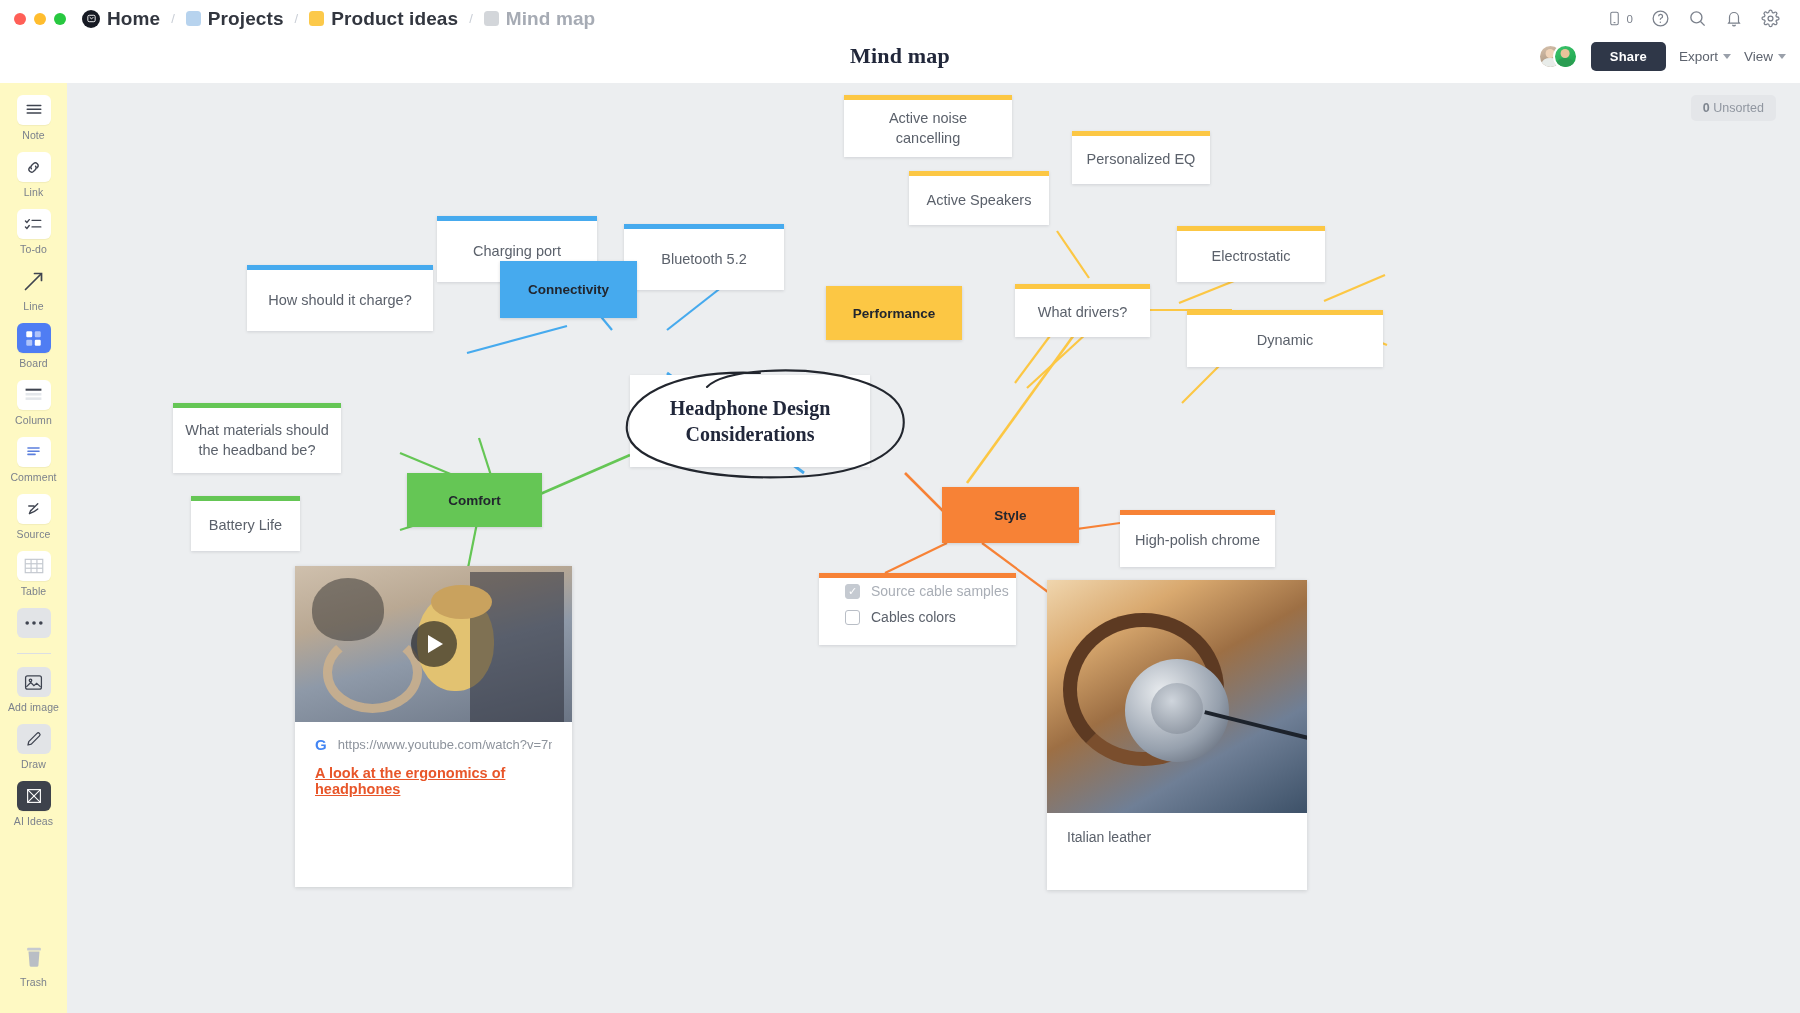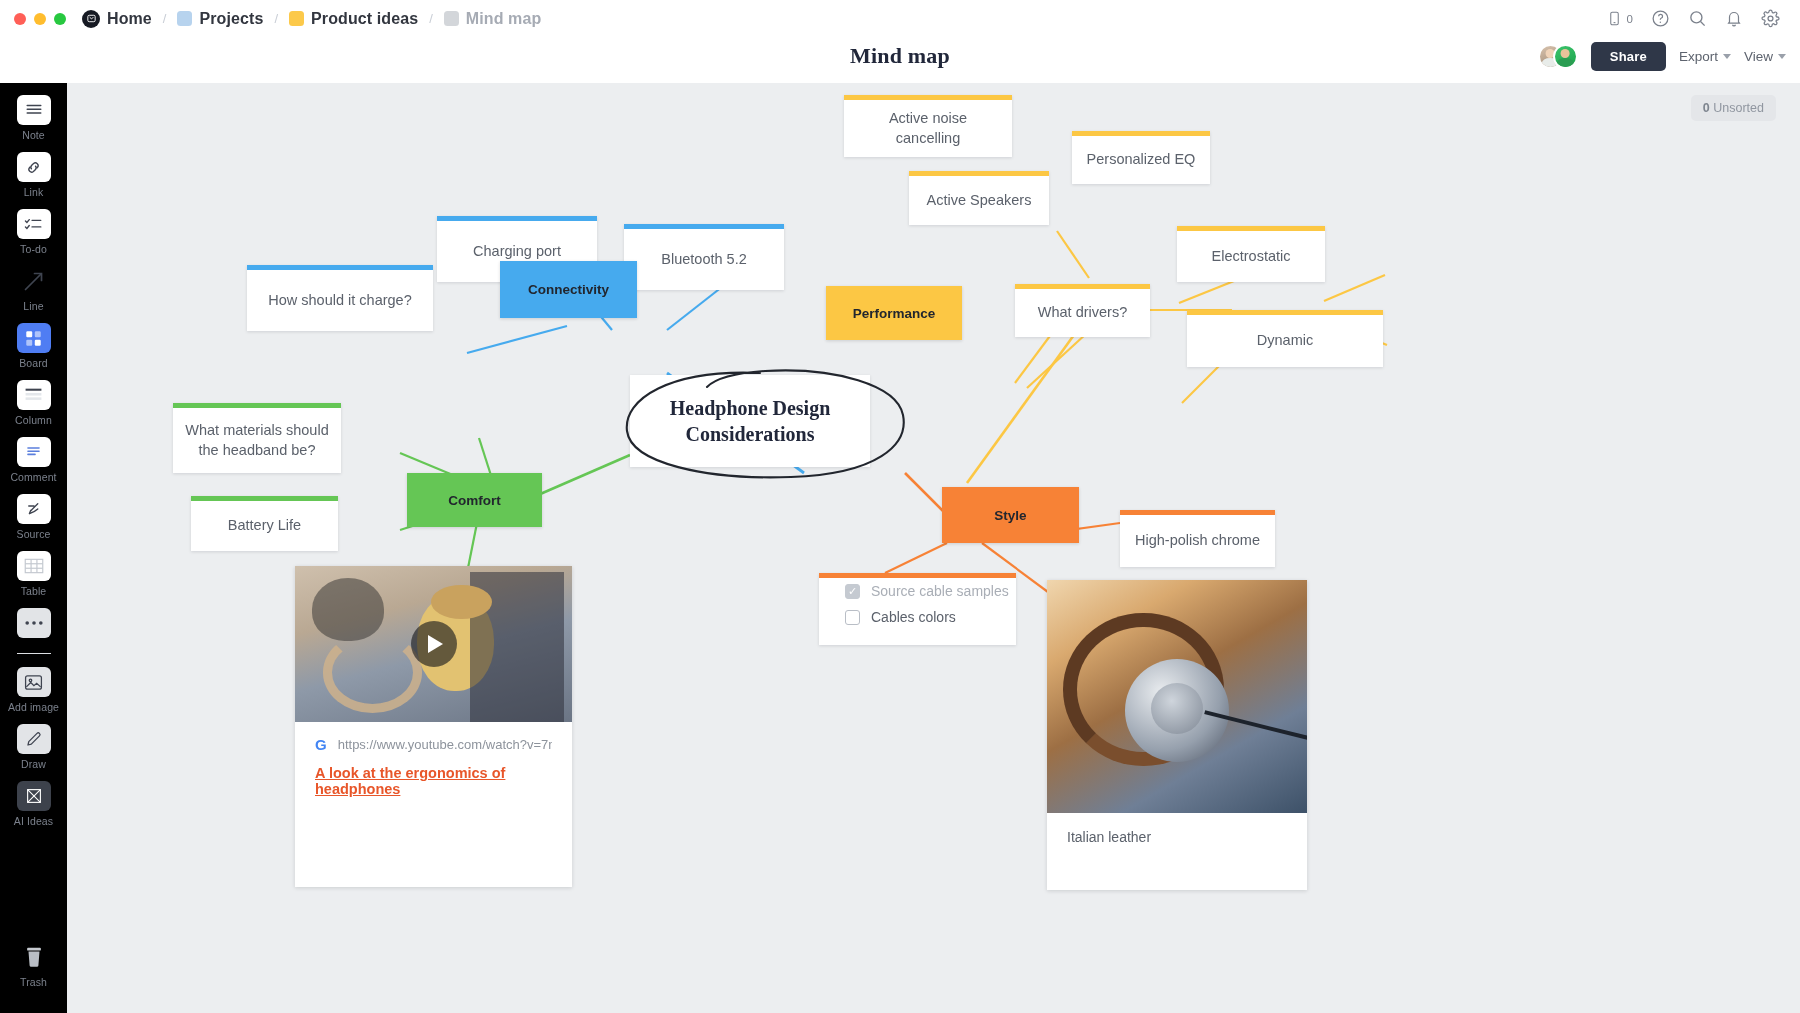--- a/index.html
+++ b/index.html
@@ -14,21 +14,21 @@
   .topbar {
     position:absolute; top:0; left:0; width:1800px; height:37px;
     background:#fff; display:flex; align-items:center; padding:0 14px;
   }
   .traffic { display:flex; gap:8px; align-items:center; margin-right:14px; }
   .dot { width:12px; height:12px; border-radius:50%; }
   .dot.r{background:#ff5f57;} .dot.y{background:#ffbd2e;} .dot.g{background:#28c840;}
 
   .crumbs { display:flex; align-items:center; gap:0px; }
   .crumb { display:flex; align-items:center; gap:7px; padding:0 2px; }
-  .crumb-label { font-size:16px; font-weight:700; color:#32363f; letter-spacing:.1px; }
+  .crumb-label { font-size:19px; font-weight:700; color:#32363f; letter-spacing:.1px; }
   .crumb.muted .crumb-label { color:#a6abb4; font-weight:600; }
   .crumb-sq { width:15px; height:15px; border-radius:3.5px; }
   .sep { color:#c9ced6; font-size:13px; margin:0 9px; }
   .logo-badge {
     width:18px; height:18px; border-radius:50%; background:#161a23;
     display:flex; align-items:center; justify-content:center; color:#fff;
     font-size:10px; line-height:1;
   }
 
   .top-right { margin-left:auto; display:flex; align-items:center; gap:18px; padding-right:6px; }
@@ -64,21 +64,21 @@
   .share-btn {
     background:#2e3murky; background:#2f3748; color:#fff; font-size:13px; font-weight:700;
     padding:7px 19px; border-radius:5px; letter-spacing:.2px; cursor:pointer;
   }
   .drop { font-size:13.5px; color:#5d636e; display:flex; align-items:center; gap:5px; cursor:pointer; }
   .caret { width:0;height:0;border-left:4px solid transparent;border-right:4px solid transparent;border-top:5px solid #9aa0aa; }
 
   
   .sidebar {
     position:absolute; top:83px; left:0; width:67px; height:930px;
-    background:#000000; display:flex; flex-direction:column; align-items:center;
+    background:#fef9c3; display:flex; flex-direction:column; align-items:center;
     padding-top:12px;
   }
   .tool { width:67px; display:flex; flex-direction:column; align-items:center; margin-bottom:11px; cursor:pointer; }
   .tool-box {
     width:34px; height:30px; border-radius:6px; background:#fff;
     display:flex; align-items:center; justify-content:center; color:#3f4450;
     box-shadow:0 1px 1px rgba(0,0,0,.05);
   }
   .tool-box.flat { background:transparent; box-shadow:none; }
   .tool-box.active { background:#4f7df3; color:#fff; }
@@ -482,21 +482,21 @@
     <div class="txt">Dynamic</div>
   </div>
   <div class="cat" style="left:759px;top:203px;width:136px;height:54px;background:#fcc744;">
     <span>Performance</span>
   </div>
 
   <div class="node" style="left:98px;top:320px;width:168px;height:70px;margin-left:8px;">
     <div class="bar" style="background:#65c655"></div>
     <div class="txt">What materials should the headband be?</div>
   </div>
-  <div class="node" style="left:124px;top:413px;width:147px;height:55px;">
+  <div class="node" style="left:124px;top:413px;width:109px;height:55px;">
     <div class="bar" style="background:#65c655"></div>
     <div class="txt">Battery Life</div>
   </div>
   <div class="cat" style="left:340px;top:390px;width:135px;height:54px;background:#65c655;">
     <span>Comfort</span>
   </div>
 
   <div class="cat" style="left:875px;top:404px;width:137px;height:56px;background:#f78236;">
     <span>Style</span>
   </div>

